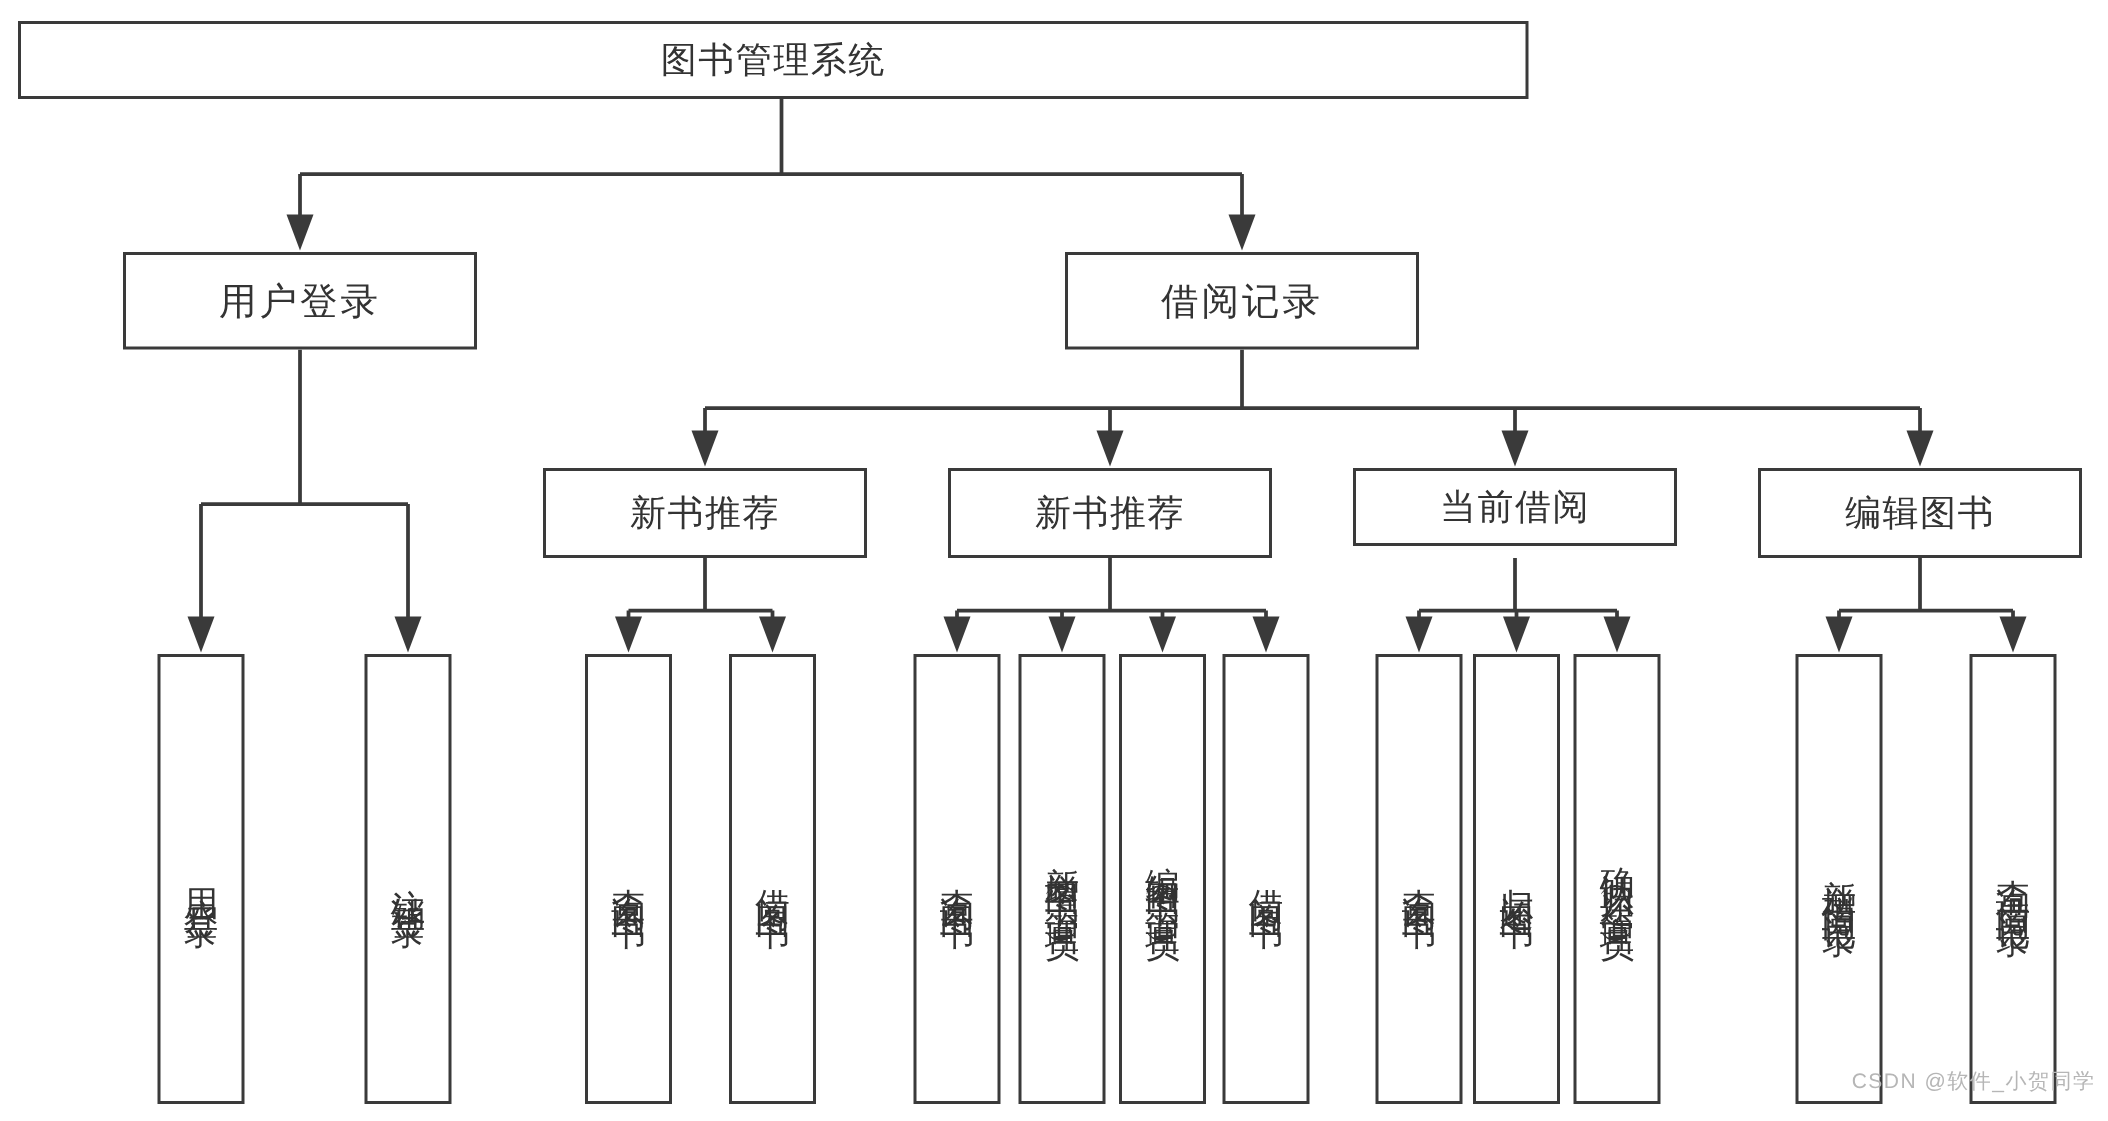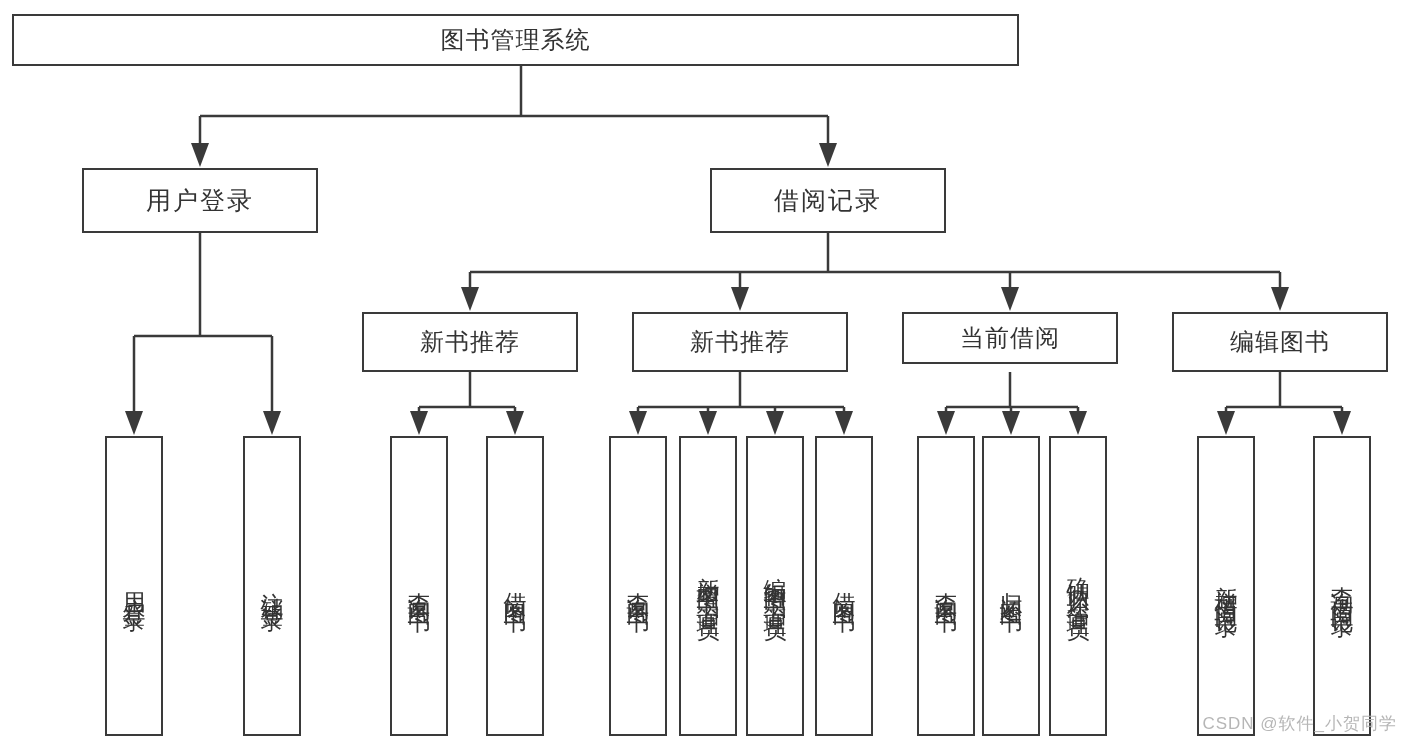--- a/index.html
+++ b/index.html
@@ -34,21 +34,21 @@
     writing-mode:vertical-rl;
     text-orientation:mixed;
     font-size:23px;
     letter-spacing:6px;
     line-height:1;
     white-space:nowrap;
   }
   .watermark{
     position:absolute;
     right:8px;top:712px;
-    font-size:17px;
+    font-size:14px;
     letter-spacing:1px;
     color:var(--watermark-color);
     pointer-events:none;
   }
 </style>
 </head>
 <body>
 
 <div class="screen">
 

